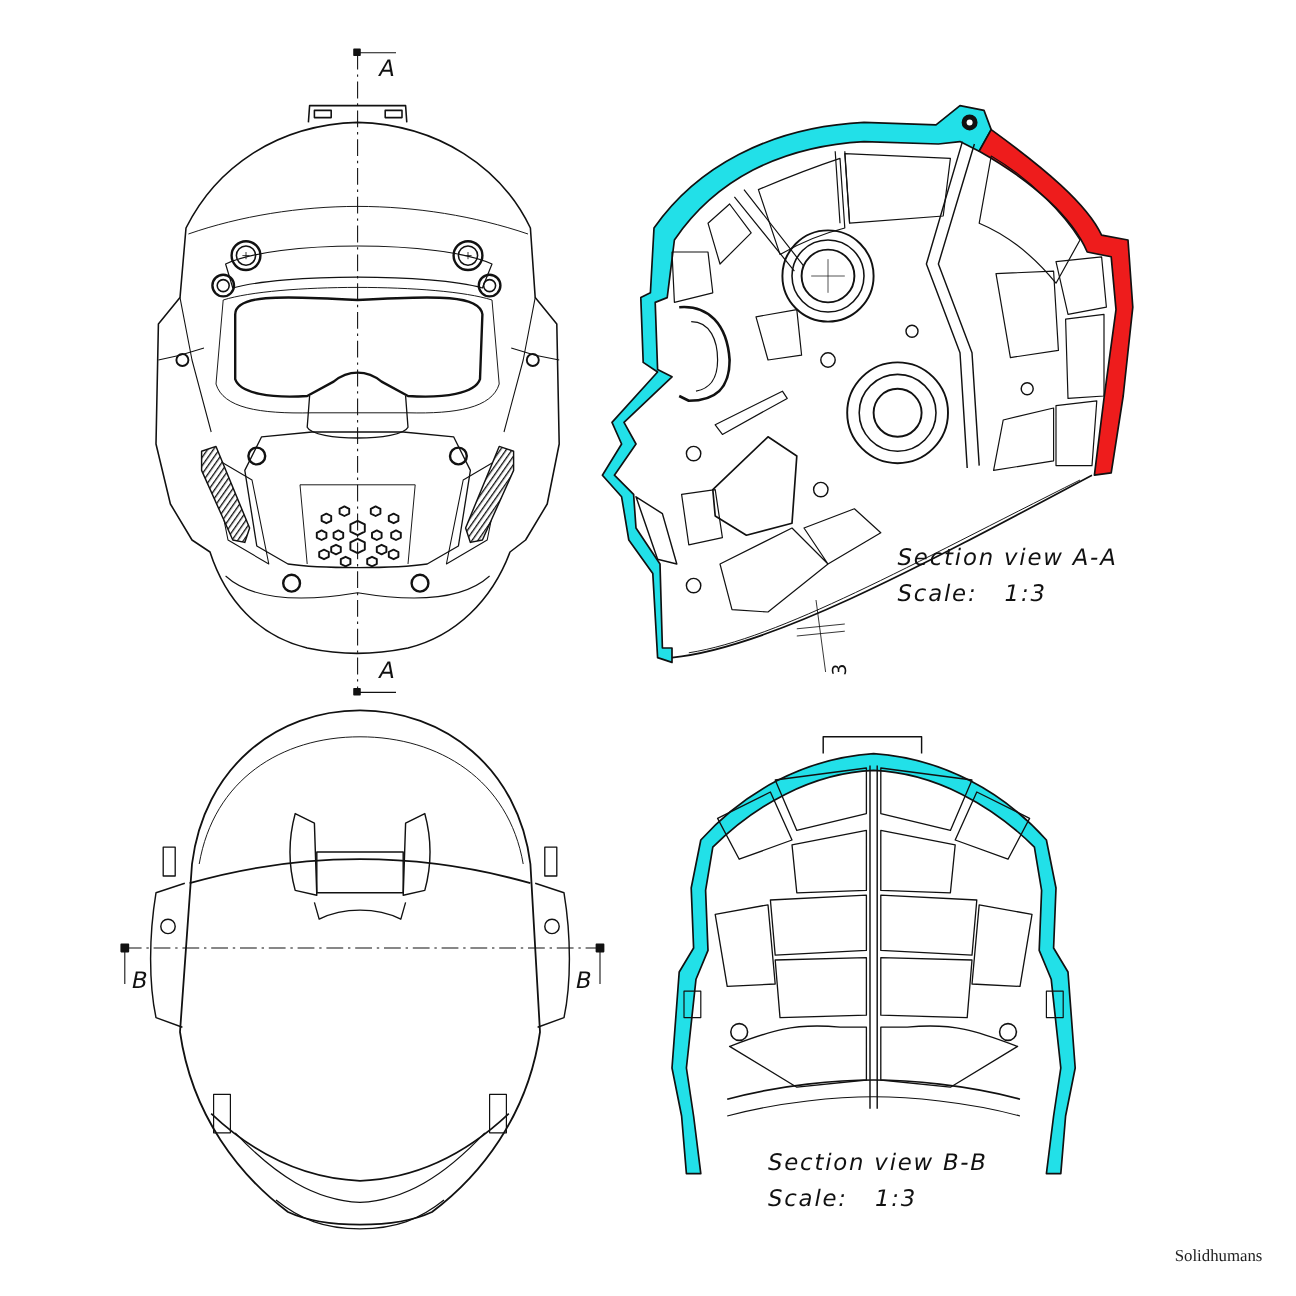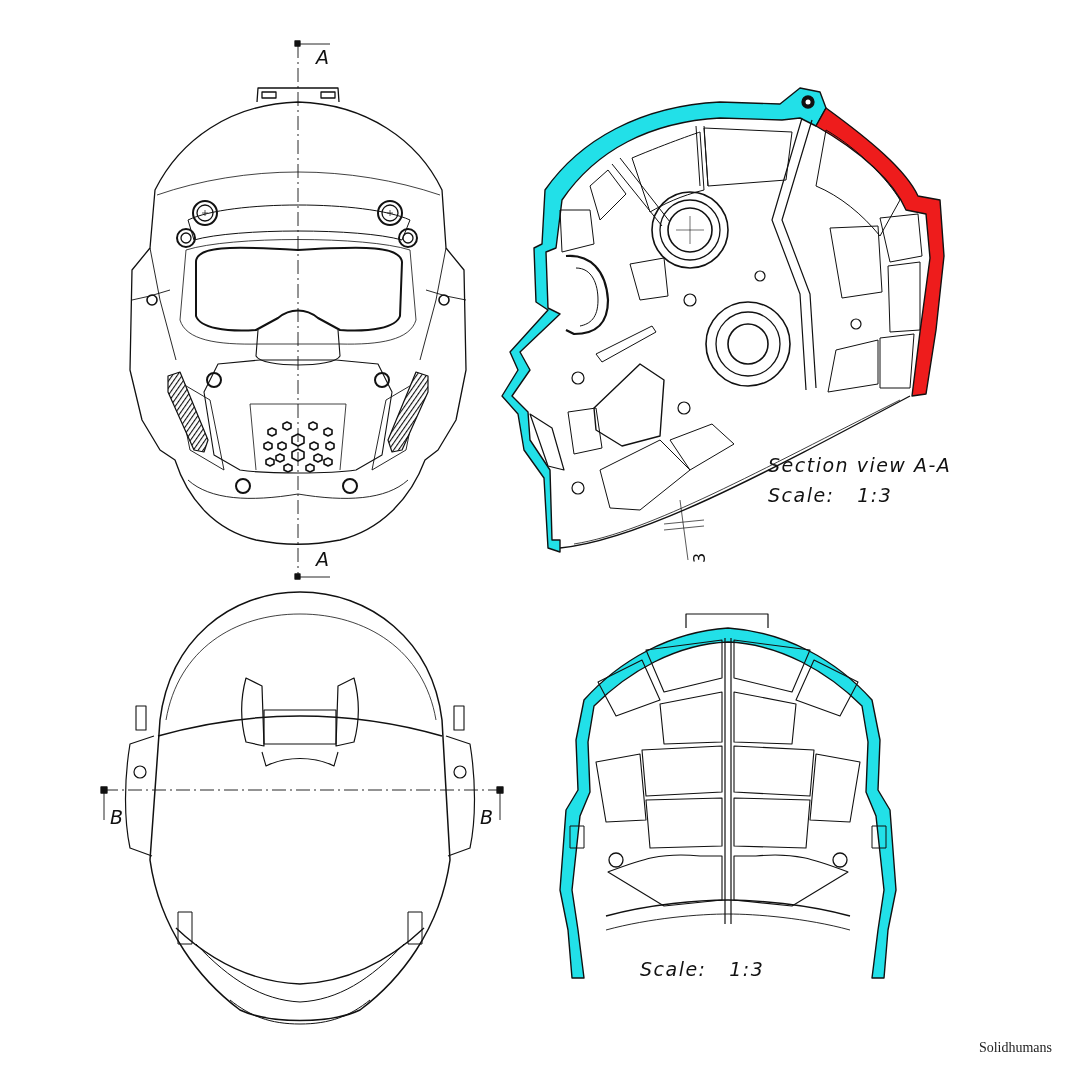--- a/index.html
+++ b/index.html
@@ -194,22 +194,23 @@
   </g>
 </svg>
 
 <div class="lbl cut" style="left:316px; top:46px;">A</div>
 <div class="lbl cut" style="left:316px; top:548px;">A</div>
 <div class="lbl cut" style="left:110px; top:806px;">B</div>
 <div class="lbl cut" style="left:480px; top:806px;">B</div>
 
 <div class="lbl" style="left:694px; top:548px; transform:rotate(-90deg); font-size:16px; font-style:normal;">3</div>
 
-<div class="lbl caption" style="left:768px; top:450px;font-style:italic;">
+<div class="lbl caption" style="left:748px; top:450px;font-style:italic;">
   <div>Section view A-A</div>
   <div><span>Scale:</span>&nbsp;&nbsp;&nbsp;<span>1:3</span></div>
 </div>
 
 <div class="lbl caption" style="left:640px; top:954px;">
+  <div>Section view B-B</div>
   <div><span>Scale:</span>&nbsp;&nbsp;&nbsp;<span>1:3</span></div>
 </div>
 
 <div class="credit">Solidhumans</div>
 
 </body></html>

